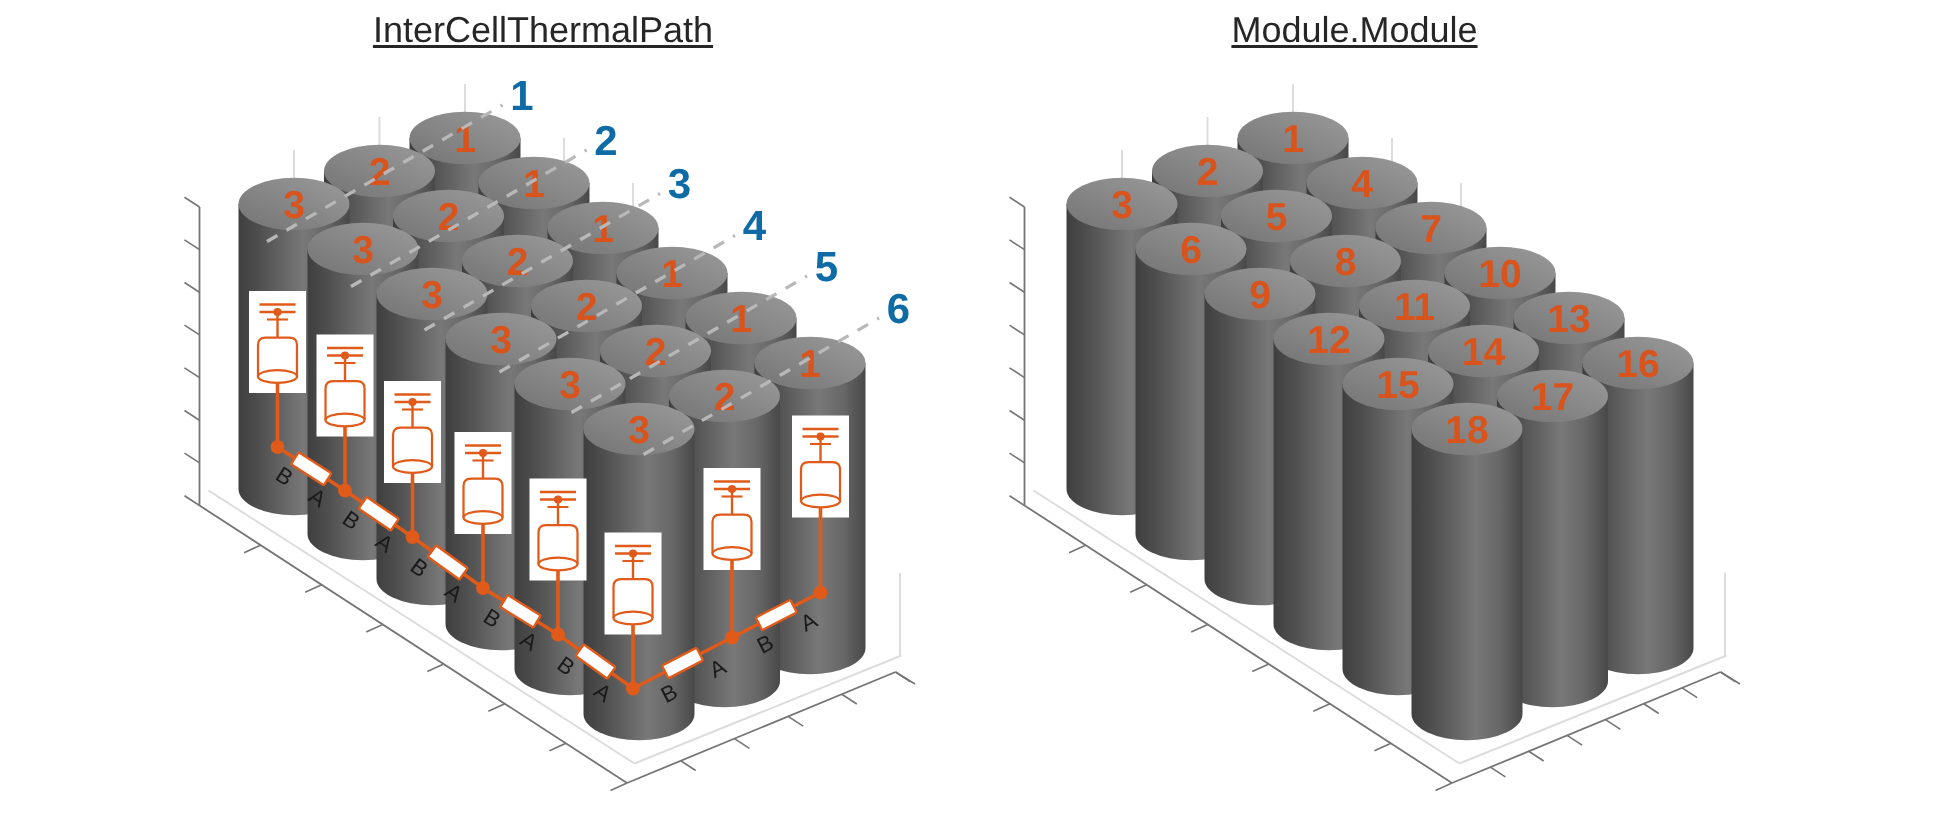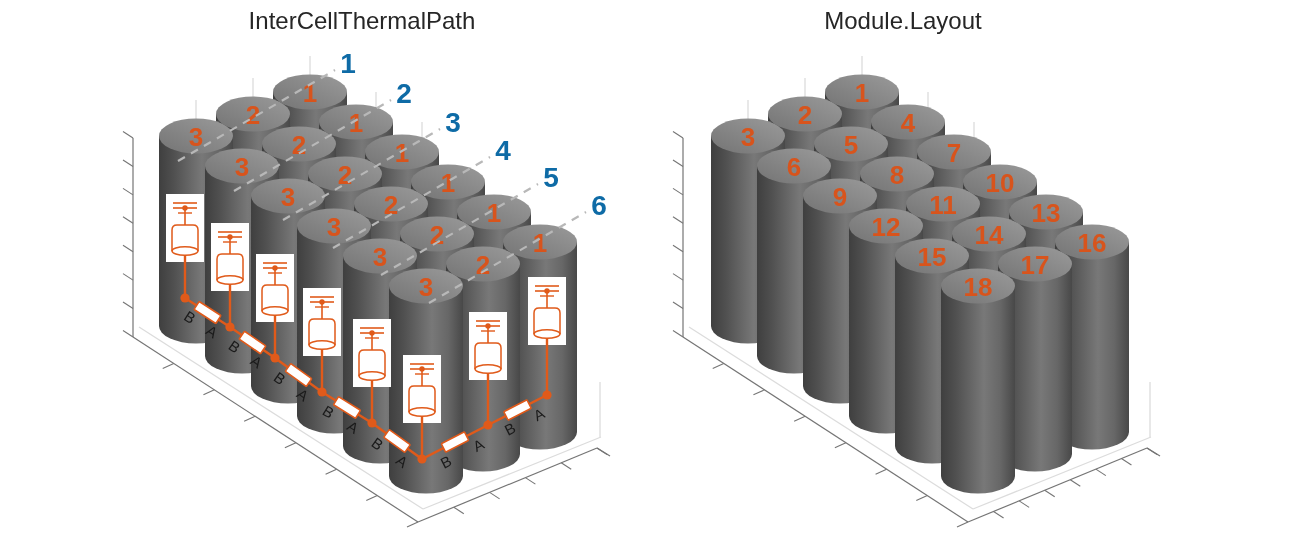--- a/index.html
+++ b/index.html
@@ -12,20 +12,21 @@
   }
   #scene{position:absolute;left:0;top:0;}
   .plot-title{
     position:absolute;
     top:7px;
     transform:translateX(-50%);
     font-size:24px;
     font-weight:400;
     white-space:nowrap;
     letter-spacing:0px;
+    text-decoration:underline;
   }
   #titleL{left:362px;}
   #titleR{left:903px;}
 </style>
 </head>
 <body>
 
 <div id="stage">
   <svg id="scene" width="1289" height="543" xmlns="http://www.w3.org/2000/svg">
       <defs>
@@ -436,14 +437,14 @@
         <circle cx="547" cy="395" r="4.6" fill="#e05a1a"></circle>
       </g>
       <text x="348" y="73" font-size="28" font-weight="700" fill="#0e6ba6" text-anchor="middle" font-family="&quot;Liberation Sans&quot;, sans-serif">1</text>
       <text x="404" y="103" font-size="28" font-weight="700" fill="#0e6ba6" text-anchor="middle" font-family="&quot;Liberation Sans&quot;, sans-serif">2</text>
       <text x="453" y="132" font-size="28" font-weight="700" fill="#0e6ba6" text-anchor="middle" font-family="&quot;Liberation Sans&quot;, sans-serif">3</text>
       <text x="503" y="160" font-size="28" font-weight="700" fill="#0e6ba6" text-anchor="middle" font-family="&quot;Liberation Sans&quot;, sans-serif">4</text>
       <text x="551" y="187" font-size="28" font-weight="700" fill="#0e6ba6" text-anchor="middle" font-family="&quot;Liberation Sans&quot;, sans-serif">5</text>
       <text x="599" y="215" font-size="28" font-weight="700" fill="#0e6ba6" text-anchor="middle" font-family="&quot;Liberation Sans&quot;, sans-serif">6</text>
     </svg>
   <div class="plot-title" id="titleL" style="color: rgb(38, 38, 38);">InterCellThermalPath</div>
-  <div class="plot-title" id="titleR" style="color: rgb(38, 38, 38);">Module.Layout</div>
+  <div class="plot-title" id="titleR" style="color: rgb(38, 38, 38);">Module.Module</div>
 </div>
 
 </body></html>

